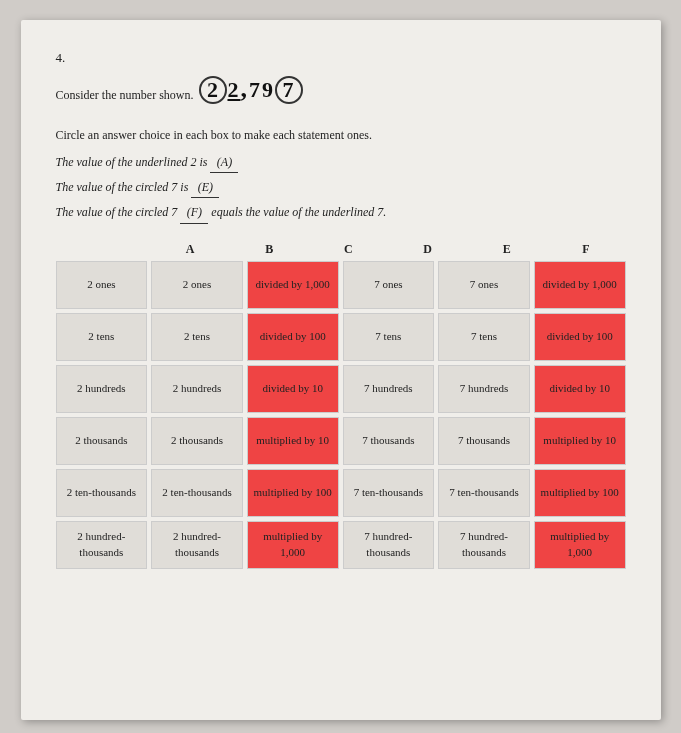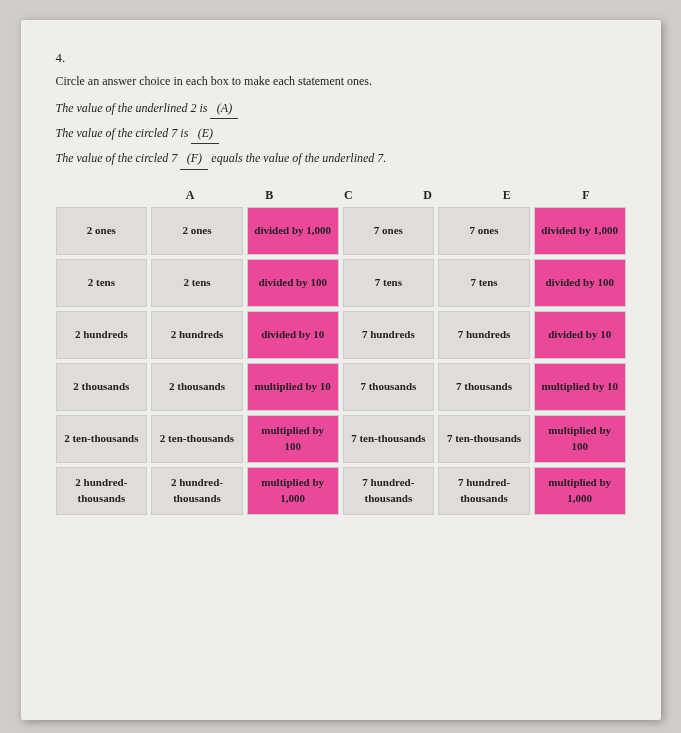--- a/index.html
+++ b/index.html
@@ -81,30 +81,29 @@
       flex: 1;
       text-align: center;
       font-size: 12px;
       font-weight: bold;
       color: #222;
     }
     .col-header.first { flex: 0 0 95px; }
     .rows-container {
       display: flex;
       gap: 4px;
-      font-weight: bold;
     }
     .col {
       flex: 1;
       display: flex;
       flex-direction: column;
       gap: 4px;
     }
     .cell {
-      background: #ec4899;
+      background: #ef4444;
       border: 1px solid #ccc;
       text-align: center;
       font-size: 11px;
       color: #222;
       padding: 6px 4px;
       min-height: 48px;
       display: flex;
       align-items: center;
       justify-content: center;
       line-height: 1.4;
@@ -113,20 +112,26 @@
       background: #e0ddd8;
     }
   </style>
 </head>
 <body>
 
 <div class="page">
 
   <div class="question-number">4.</div>
 
+  <div style="display:flex; align-items:center; gap:6px; margin-bottom:12px;">
+    <span style="font-size:12px; color:#222;">Consider the number shown.</span>
+    <div class="number-display">
+      <span class="circled">2</span><span class="underlined">2</span><span>,</span><span style="font-size:22px; font-weight:bold;">7</span><span style="font-size:22px; font-weight:bold;">9</span><span class="circled">7</span>
+    </div>
+  </div>
 
   <div class="instruction">Circle an answer choice in each box to make each statement ones.</div>
 
   <div>
     <div class="statement">
       The value of the underlined 2 is <span class="blank">(A)</span>
     </div>
     <div class="statement">
       The value of the circled 7 is <span class="blank">(E)</span>
     </div>

